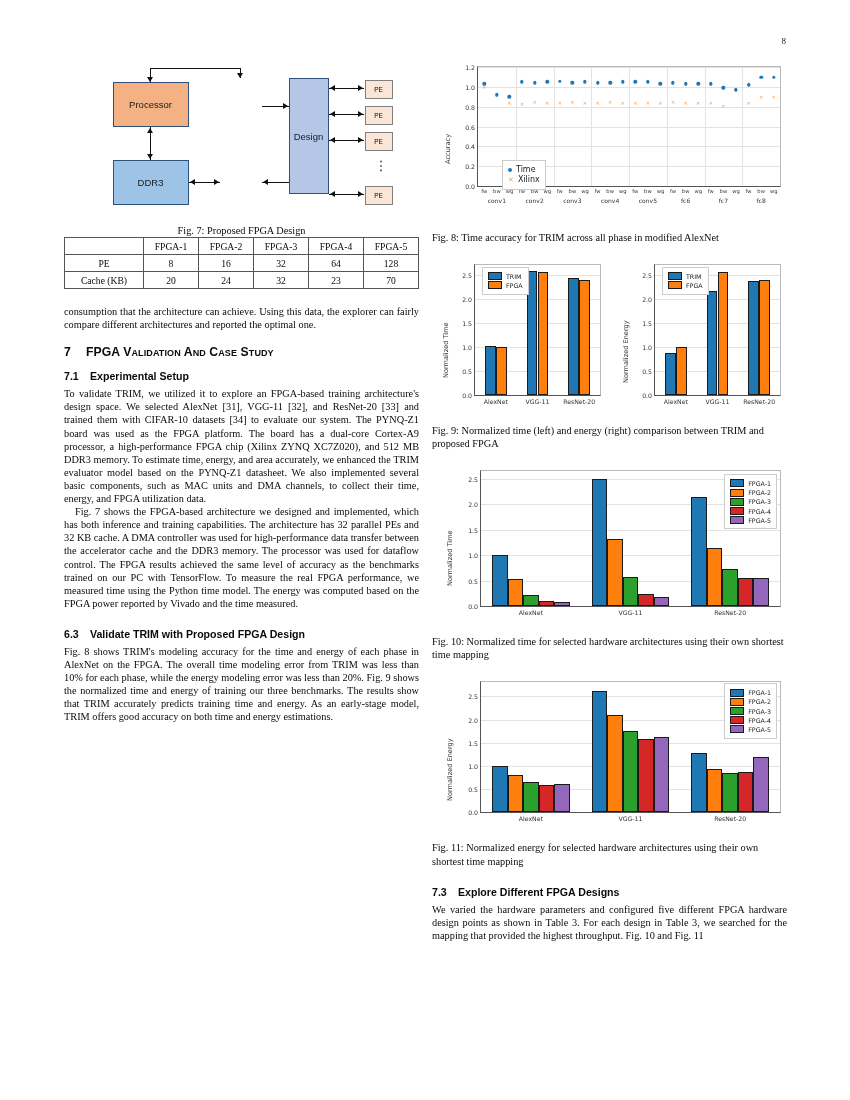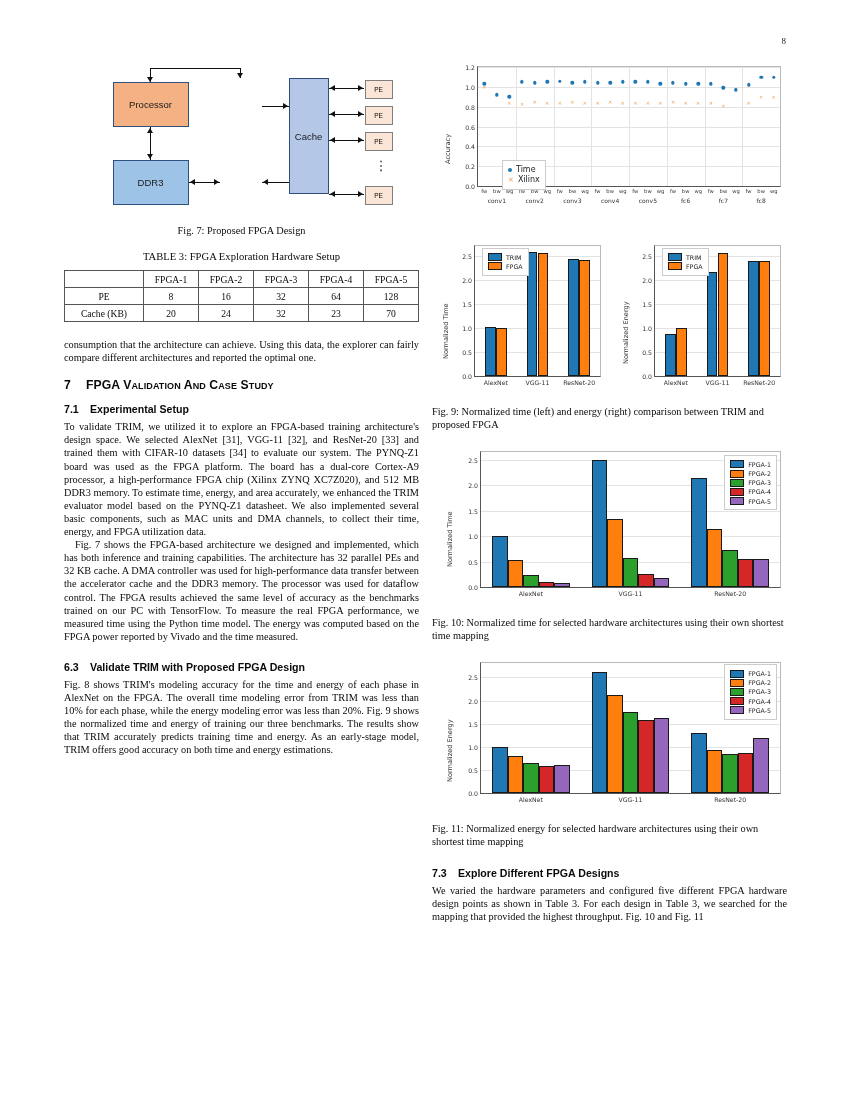--- a/index.html
+++ b/index.html
@@ -96,21 +96,21 @@
     <div class="fig7">
 
       <div class="ln lnv" style="left:73px;top:2px;height:14px;"></div>
       <div class="ln lnh" style="left:73px;top:2px;width:91px;"></div>
       <div class="ln lnv" style="left:163px;top:2px;height:10px;"></div>
       <div class="arw arw-d" style="left:70.5px;top:11px;"></div>
       <div class="arw arw-d" style="left:160.5px;top:7px;"></div>
 
       <div class="blk proc">Processor</div>
       <div class="blk ddr">DDR3</div>
-      <div class="blk cache">Cache</div>
+      <div class="blk cache">Design</div>
 
       <div class="ln lnv" style="left:73px;top:61px;height:33px;"></div>
       <div class="arw arw-u" style="left:70.5px;top:62px;"></div>
       <div class="arw arw-d" style="left:70.5px;top:88px;"></div>
 
       <div class="ln lnh" style="left:112px;top:116px;width:31px;"></div>
       <div class="arw arw-l" style="left:113px;top:113px;"></div>
       <div class="arw arw-r" style="left:137px;top:113px;"></div>
 
       <div class="ln lnh" style="left:185px;top:40px;width:27px;"></div>
@@ -137,21 +137,20 @@
       <div class="dots" style="left:298px;top:96px;">⋮</div>
 
       <div class="ln lnh" style="left:252px;top:128px;width:35px;"></div>
       <div class="arw arw-l" style="left:253px;top:125px;"></div>
       <div class="arw arw-r" style="left:281px;top:125px;"></div>
       <div class="pe" style="left:288px;top:120px;">PE</div>
     </div>
 
     <div class="caption center" style="margin-top:8px;">Fig. 7: Proposed FPGA Design</div>
 
-    <div class="tablecap">TABLE 3: FPGA Exploration Hardware Setup</div>
 
     <table class="t3">
       <tbody>
         <tr>
           <td class="rh" style="width:70px;"></td>
           <td>FPGA-1</td>
           <td>FPGA-2</td>
           <td>FPGA-3</td>
           <td>FPGA-4</td>
           <td>FPGA-5</td>
@@ -306,20 +305,21 @@
           <span class="dotmk" style="background:#1f77b4;"></span>
           <span style="font-size:8px;">Time</span>
         </div>
         <div class="legrow">
           <span style="color:#f5a35c;font-size:7px;line-height:6px;">✕</span>
           <span style="font-size:8px;">Xilinx</span>
         </div>
       </div>
     </div>
 
+    <div class="caption">Fig. 8: Time accuracy for TRIM across all phase in modified AlexNet</div>
 
     <div style="position:relative;width:355px;height:160px;margin-top:14px;">
       <div class="chart" id="c9l" style="position:absolute;left:0;top:0;width:175px;height:160px;">
         <div class="plotarea" id="c9l-plot" style="left:42px;top:6px;right:6px;bottom:22px;">
             <div class="ytick" style="top: 100%;">0.0</div>
             <div class="gridline" style="top: 81.4815%;"></div>
             <div class="ytick" style="top: 81.4815%;">0.5</div>
             <div class="gridline" style="top: 62.963%;"></div>
             <div class="ytick" style="top: 62.963%;">1.0</div>
             <div class="gridline" style="top: 44.4444%;"></div>

